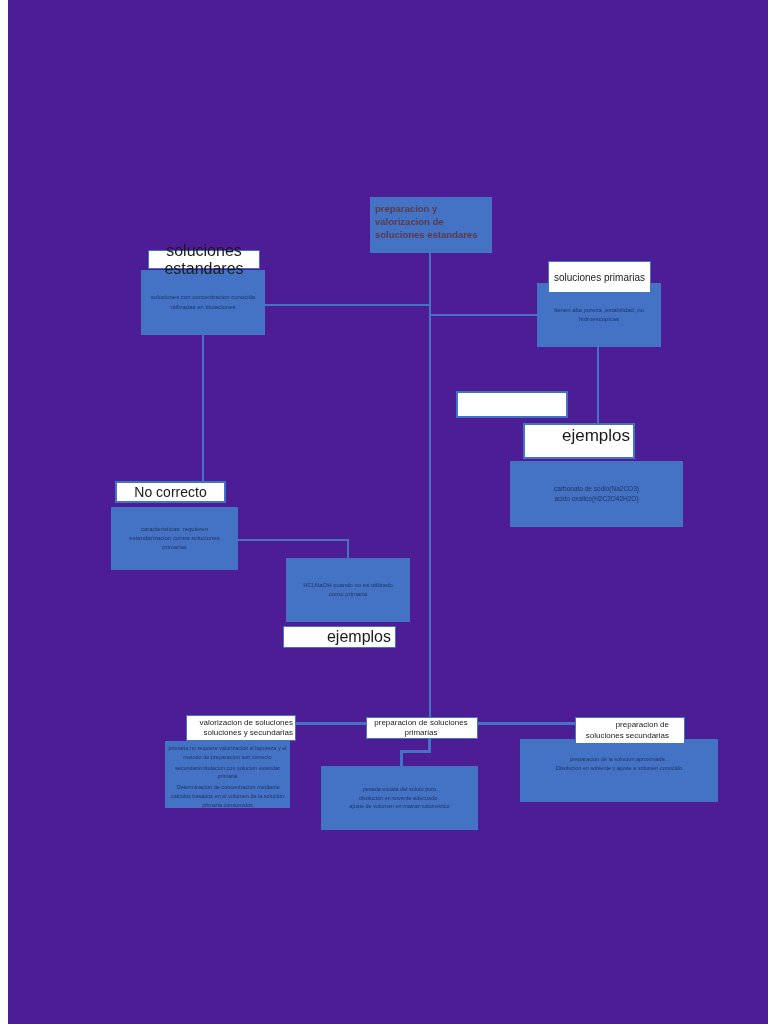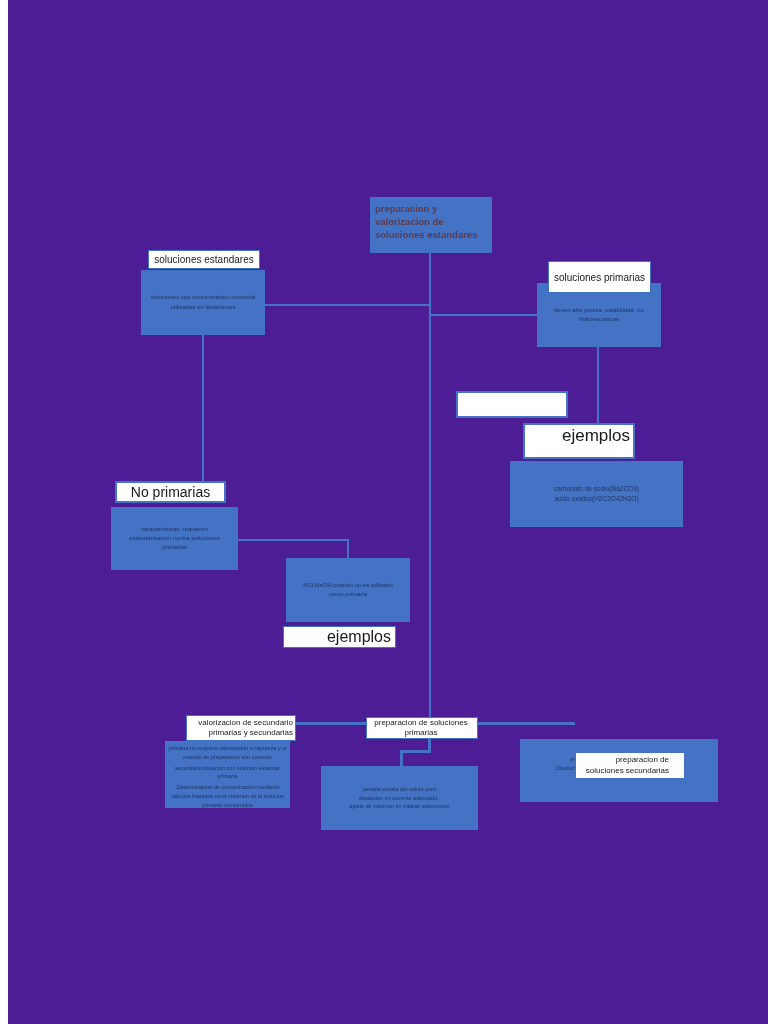--- a/index.html
+++ b/index.html
@@ -44,21 +44,21 @@
   }
   .tiny  { font-size: 6px; }
   .tiny2 { font-size: 5.5px; line-height: 1.6; }
   
   #root-box {
     left: 362px; top: 197px; width: 122px; height: 56px;
     color: #5d3a49; font-size: 9.5px; font-weight: bold;
     align-items: flex-start; text-align: left;
     padding: 6px 4px 0 5px; line-height: 1.35; justify-content: flex-start;
   }
-  #estandares-label { left: 140px; top: 250px; width: 112px; height: 19px; font-size: 10px; border-width: 1.5px; }
+  #estandares-label { left: 140px; top: 250px; width: 112px; height: 19px; font-size: 16px; border-width: 1.5px; }
   #estandares-desc  { left: 133px; top: 270px; width: 124px; height: 65px; padding: 0 8px; }
   #primarias-label  { left: 540px; top: 261px; width: 103px; height: 32px; font-size: 10px; border-width: 1.5px; }
   #primarias-desc   { left: 529px; top: 283px; width: 124px; height: 64px; padding: 0 10px; }
   #empty-box        { left: 448px; top: 391px; width: 112px; height: 27px; }
   #ejemplos-right-label {
     left: 515px; top: 423px; width: 112px; height: 36px;
     font-size: 17px; align-items: flex-start; justify-content: flex-end;
     padding: 1px 3px 0 0; font-weight: 500;
   }
   #ejemplos-right-desc { left: 502px; top: 461px; width: 173px; height: 66px; font-size: 6.5px; }
@@ -80,21 +80,21 @@
     justify-content: flex-start; padding: 3px 2px 0 2px;
   }
   #valorizacion-desc .para { margin-bottom: 2px; }
   #prep-primarias-label {
     left: 358px; top: 717px; width: 112px; height: 22px;
     font-size: 8px; justify-content: flex-end; text-align: center;
     padding-right: 2px; border-width: 1.5px; line-height: 1.3;
   }
   #prep-primarias-desc { left: 313px; top: 766px; width: 157px; height: 64px; }
   #prep-secundarias-label {
-    left: 567px; top: 752px; width: 110px; height: 27px;
+    left: 567px; top: 717px; width: 110px; height: 27px;
     font-size: 8px; justify-content: flex-end; text-align: right;
     padding-right: 15px; border-width: 1.5px; line-height: 1.3;
   }
   #prep-secundarias-desc { left: 512px; top: 739px; width: 198px; height: 63px; padding-bottom: 14px; }
   
   #c-root-v    { left: 421px; top: 253px; width: 2px;  height: 465px; }
   #c-left-h    { left: 257px; top: 304px; width: 166px; height: 2px; }
   #c-right-h   { left: 422px; top: 314px; width: 107px; height: 2px; }
   #c-left-v    { left: 194px; top: 335px; width: 2px;  height: 146px; }
   #c-right-v   { left: 589px; top: 347px; width: 2px;  height: 76px; }
@@ -146,34 +146,34 @@
 
   <div class="whitebox" id="ejemplos-right-label">
     <span>ejemplos</span>
   </div>
   <div class="bluebox" id="ejemplos-right-desc">
     <div>carbonato de sodio(Na2CO3)</div>
     <div>acido oxalico(H2C2O42H2O)</div>
   </div>
 
   <div class="whitebox" id="no-primarias-label">
-    <span>No  primarias</span>
+    <span>No  correcto</span>
   </div>
   <div class="bluebox tiny" id="no-primarias-desc">
     <span>caracteristicas: requieren estandarizacion contra soluciones primarias</span>
   </div>
   <div class="bluebox tiny" id="hcl-desc">
     <span>HCl,NaOH cuando no es utilizado como primaria</span>
   </div>
   <div class="whitebox" id="ejemplos-left-label">
     <span>ejemplos</span>
   </div>
 
   <div class="whitebox" id="valorizacion-label">
-    <span>valorizacion de secundario primarias y secundarias</span>
+    <span>valorizacion de soluciones soluciones y secundarias</span>
   </div>
   <div class="bluebox tiny2" id="valorizacion-desc">
     <div class="para">primaria:no requiere valorizacion si lapureza y el metodo de preparacion son correcto</div>
     <div class="para">secundario:titulacion con  solucion estandar primaria</div>
     <div class="para">.Determinacion de concentracion mediante calculos basados en el volumen de la solucion primaria consumidos</div>
   </div>
 
   <div class="whitebox" id="prep-primarias-label">
     <span>preparacion de soluciones primarias</span>
   </div>

